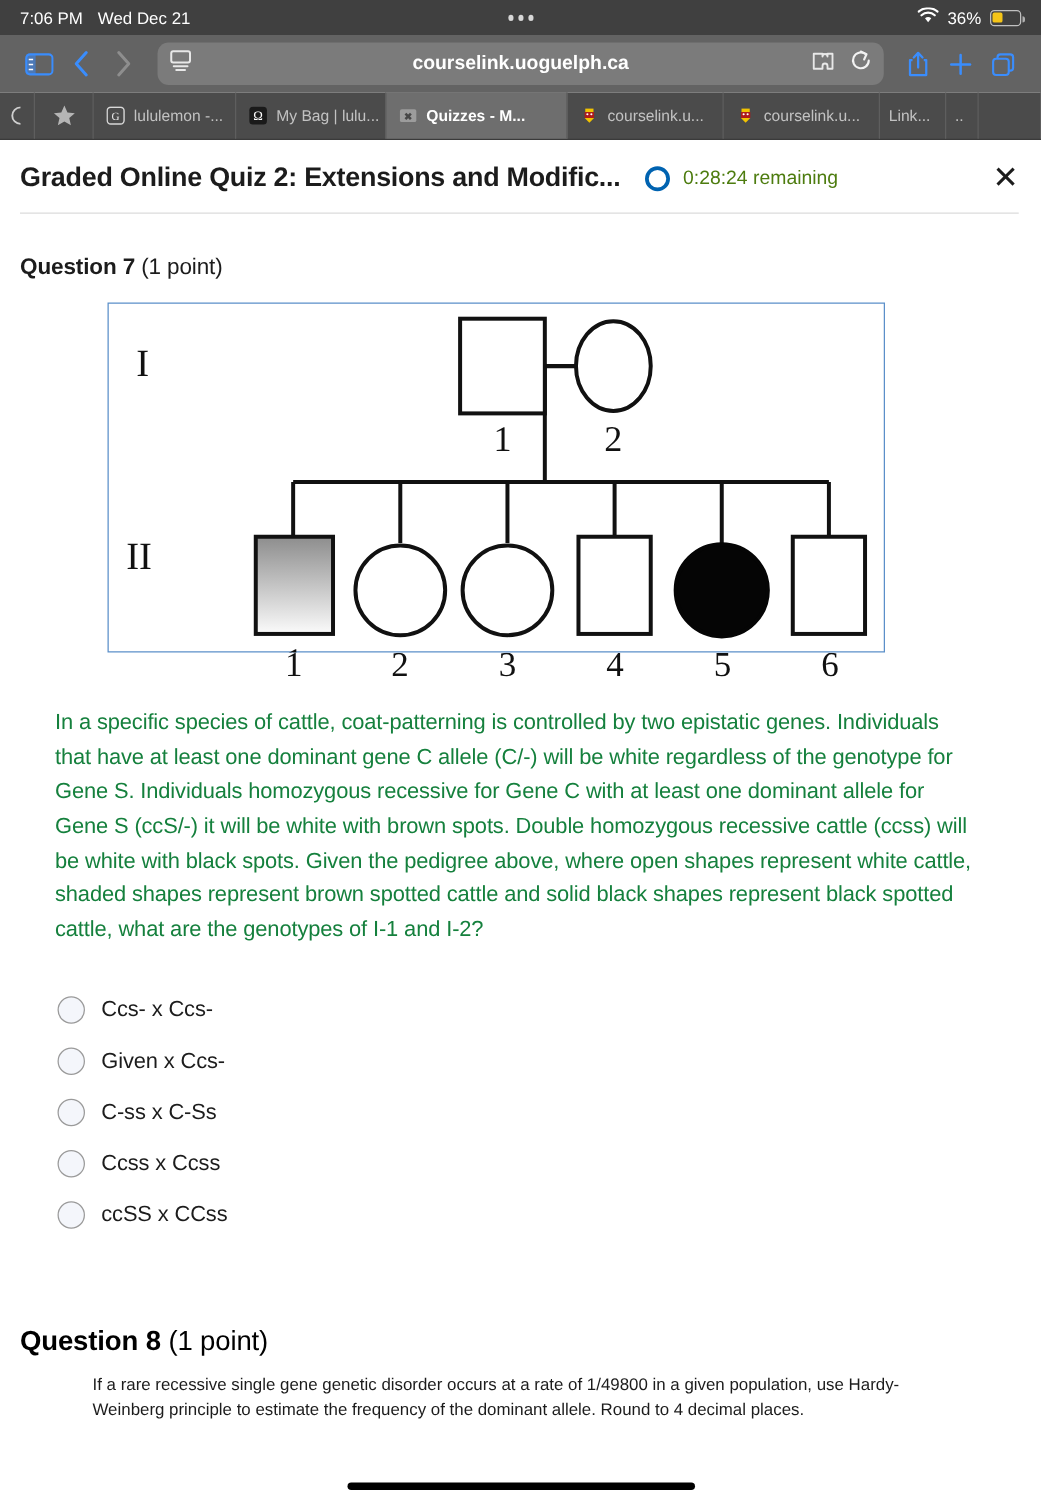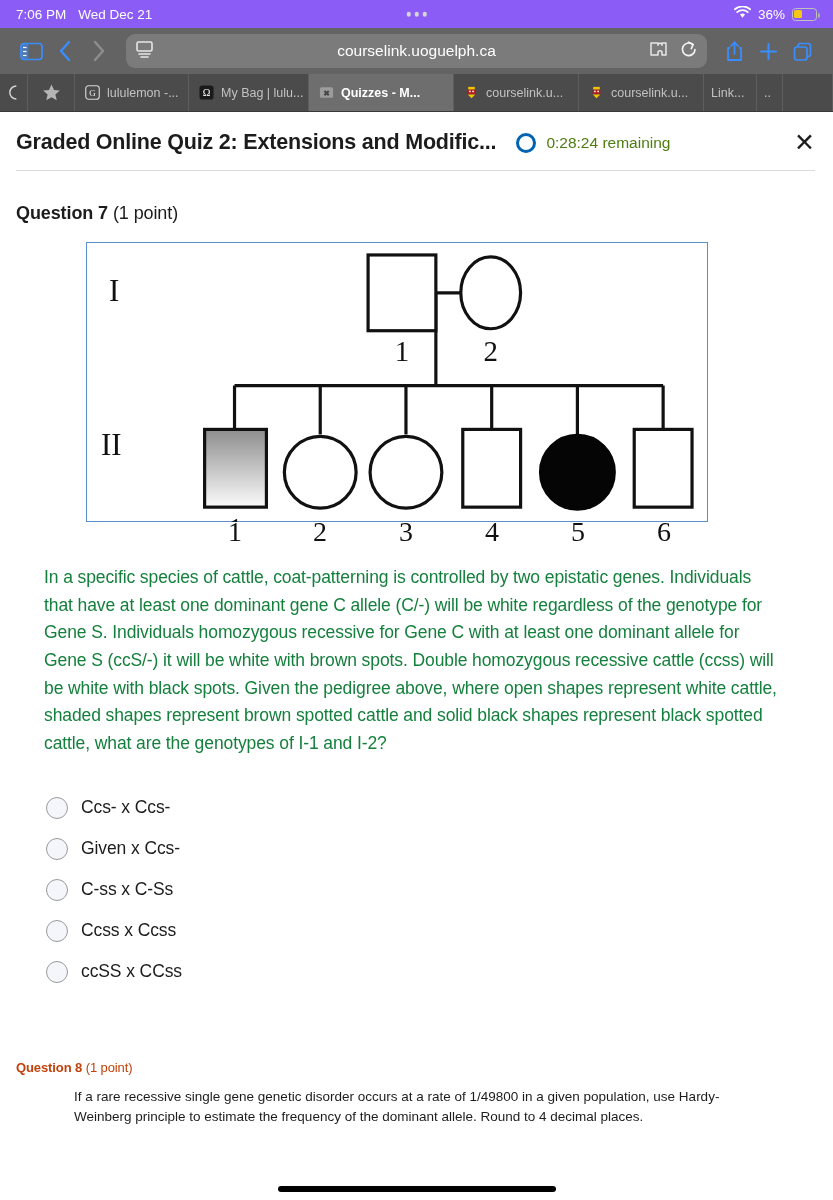--- a/index.html
+++ b/index.html
@@ -5,21 +5,21 @@
   * { box-sizing: border-box; margin: 0; padding: 0; }
   html, body {
     width: 833px; height: 1200px;
     background: #ffffff;
     font-family: "Liberation Sans", sans-serif;
     overflow: hidden;
   }
 
   
   .status-bar {
-    height: 28px; background: #8b5cf6;
+    height: 28px; background: #404040;
     display: flex; align-items: center;
     padding: 0 16px; color: #ffffff;
     font-size: 13.5px; position: relative;
   }
   .status-left { display: flex; align-items: center; gap: 12px; font-weight: 500; }
   .status-dots {
     position: absolute; left: 50%; top: 50%;
     transform: translate(-50%, -50%);
     display: flex; gap: 3.5px;
   }
@@ -47,21 +47,21 @@
     width: 34px; height: 34px; display: flex;
     align-items: center; justify-content: center;
   }
   .url-bar {
     flex: 1; height: 34px; background: #7b7b7b; border-radius: 9px;
     display: flex; align-items: center; margin: 0 10px;
     position: relative; padding: 0 9px;
   }
   .url-text {
     position: absolute; left: 0; right: 0; text-align: center;
-    color: #ffffff; font-size: 15.5px; pointer-events: none;
+    color: #ffffff; font-size: 15.5px; pointer-events: none; font-weight: bold;
   }
   .url-right { margin-left: auto; display: flex; align-items: center; gap: 11px; z-index: 2; }
 
   
   .tabbar {
     height: 38px; background: #4b4b4b;
     display: flex; align-items: stretch;
     border-bottom: 1px solid #3a3a3a;
   }
   .tab {
@@ -118,21 +118,21 @@
   
   .options { margin: 30px 0 0 30px; }
   .opt { display: flex; align-items: center; gap: 13px; height: 41px; }
   .radio {
     width: 22px; height: 22px; border-radius: 50%;
     border: 1.4px solid #9a9a9a; background: #f4f6fb; flex-shrink: 0;
   }
   .opt-label { font-size: 17.5px; color: #1c1c1c; letter-spacing: -0.1px; }
 
   
-  .q8-head { font-size: 13px; color: #c2410c; margin-top: 68px; letter-spacing: -0.1px; }
+  .q8-head { font-size: 22px; color: #000000; margin-top: 68px; letter-spacing: -0.1px; }
   .q8-text {
     font-size: 13.5px; line-height: 1.42; color: #1c1c1c;
     margin: 12px 0 0 58px; width: 700px;
     font-family: "Liberation Sans", sans-serif;
   }
 
   
   .home-ind {
     position: absolute; bottom: 8px; left: 50%;
     transform: translateX(-50%);

